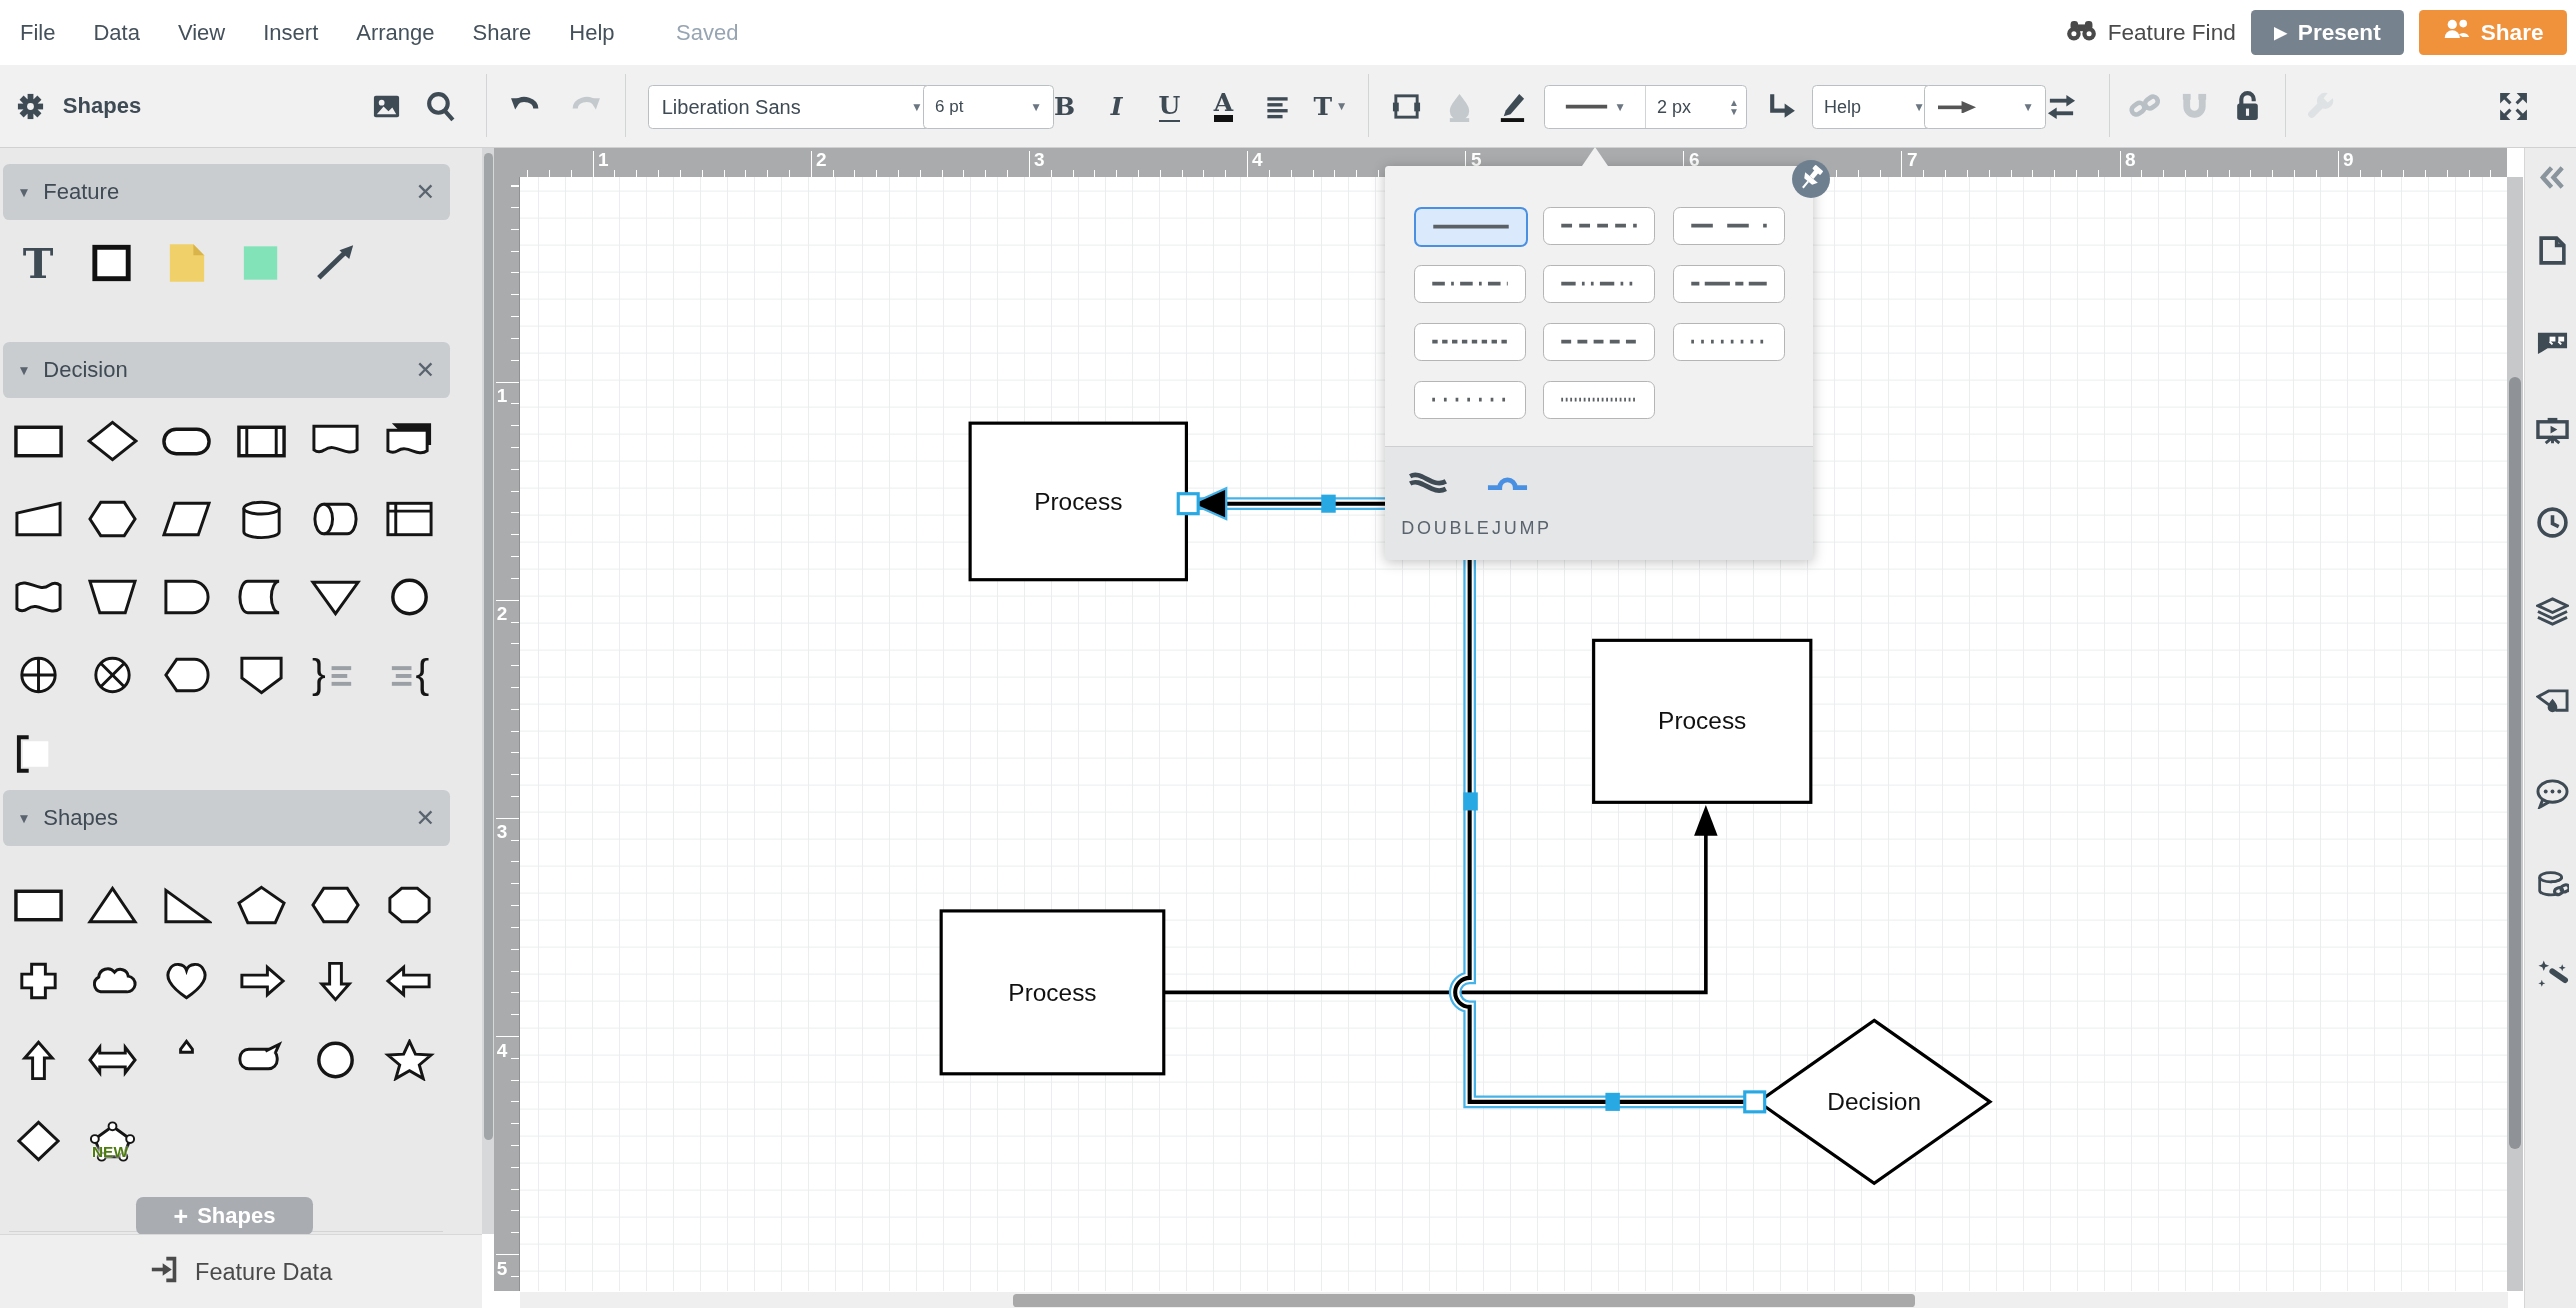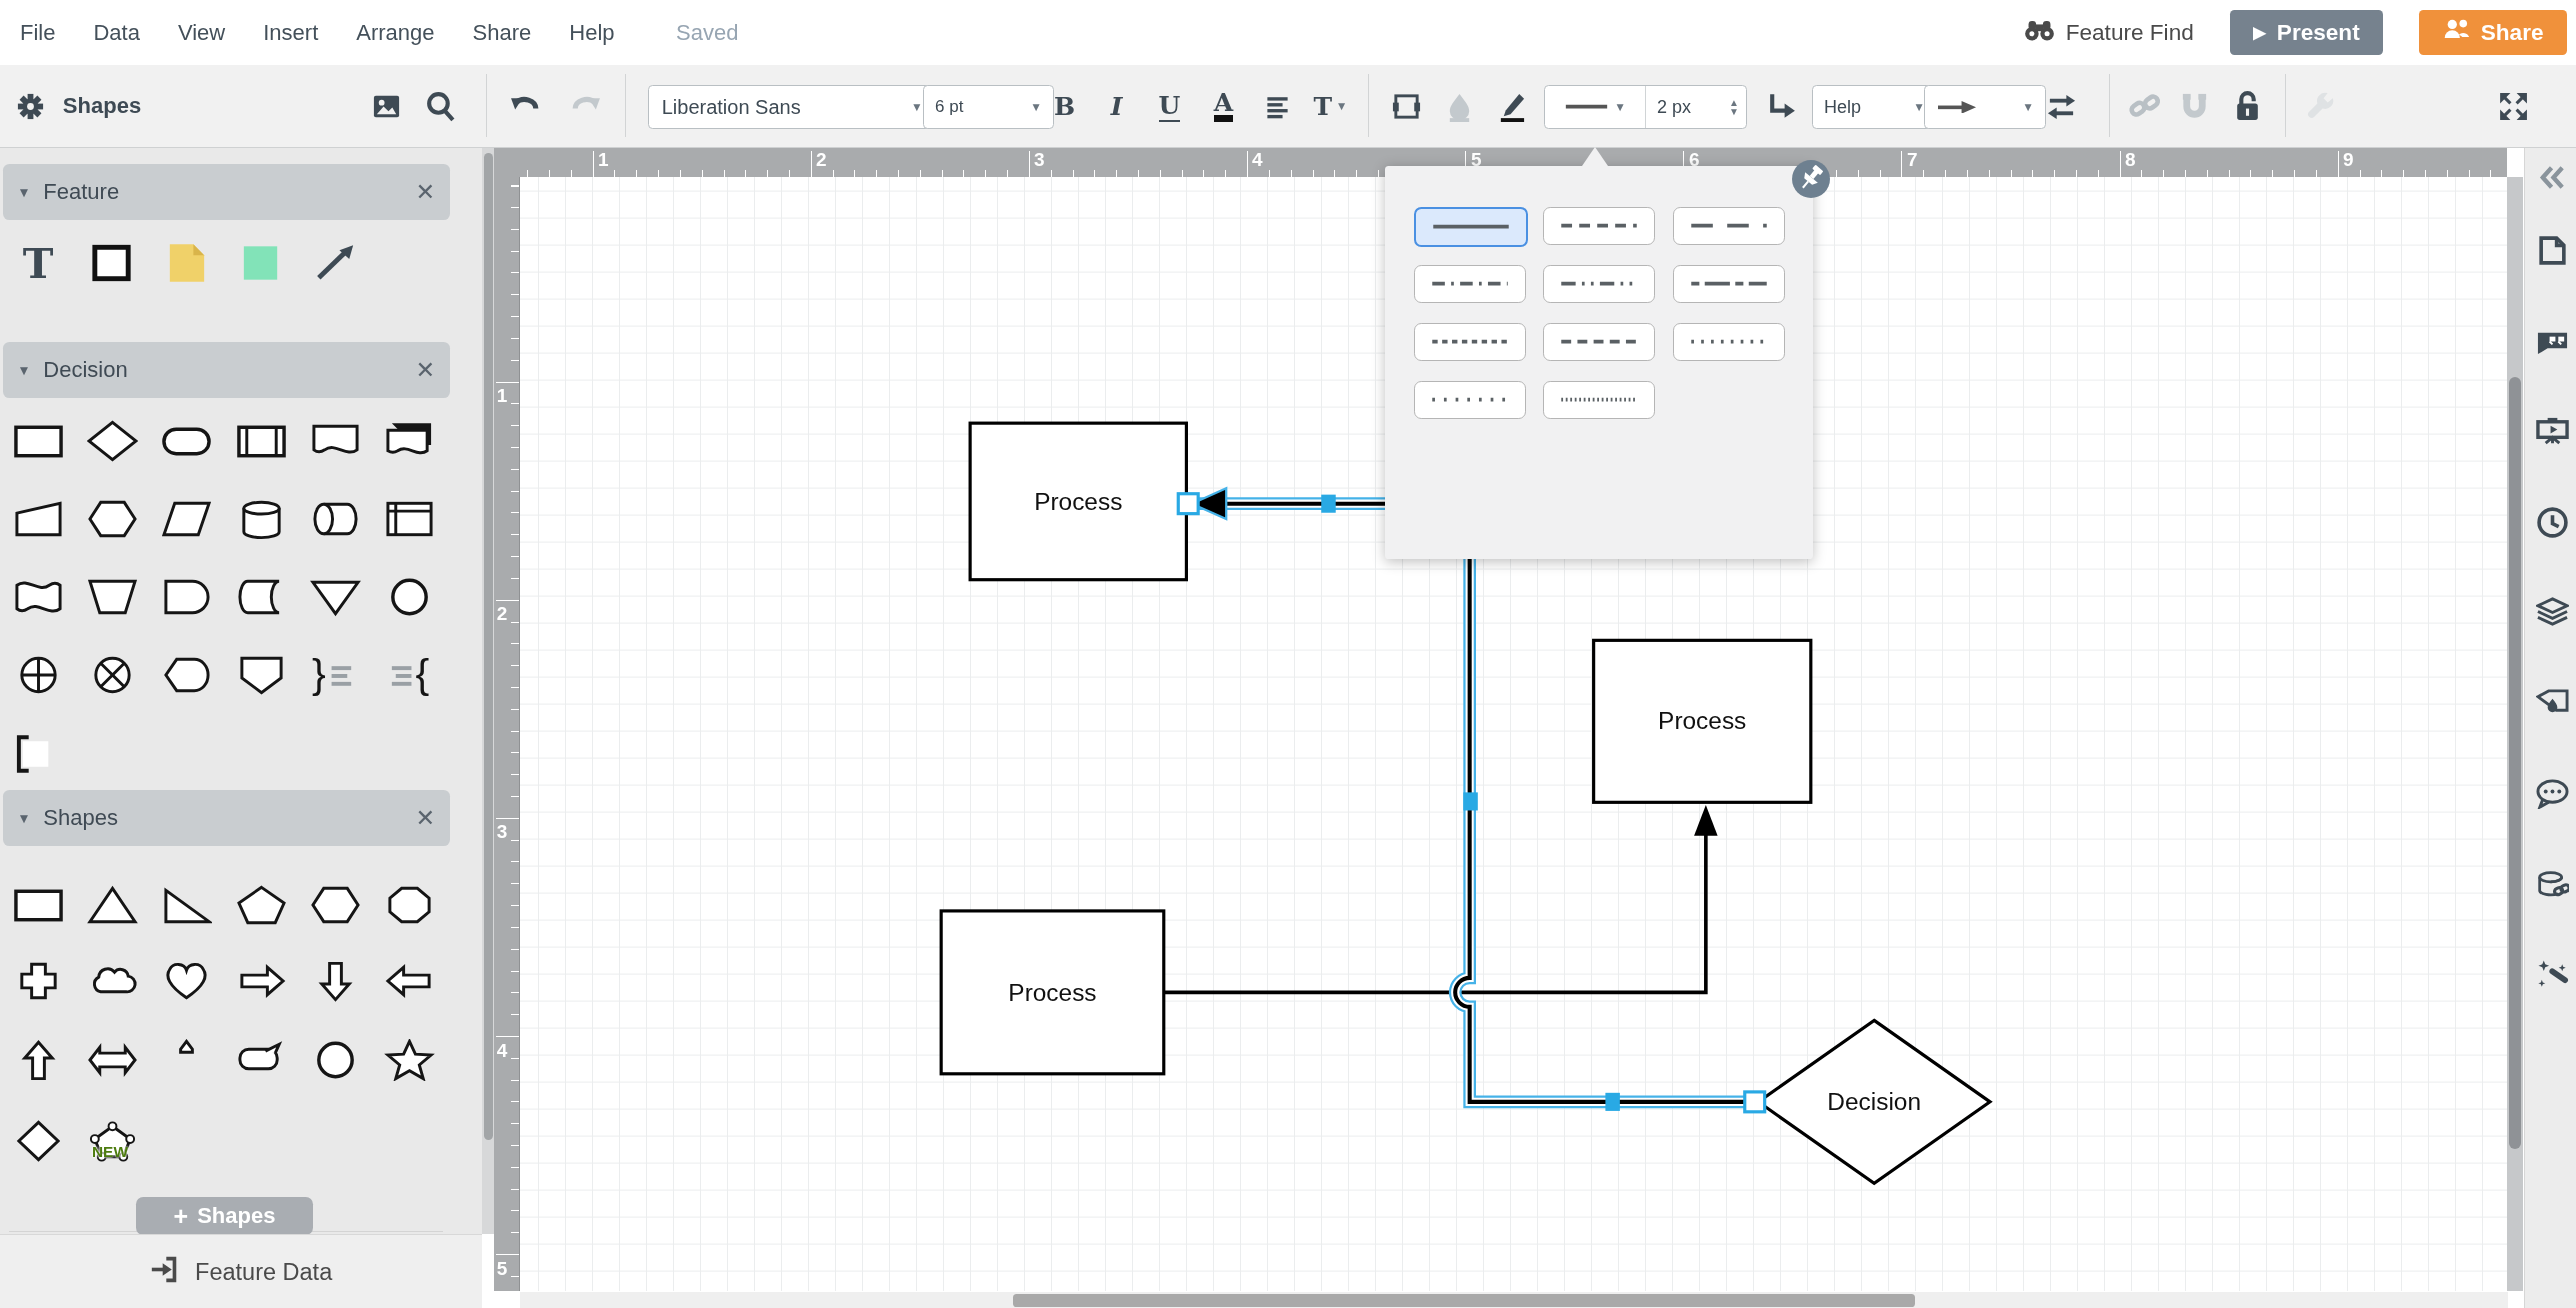--- a/index.html
+++ b/index.html
@@ -4,21 +4,21 @@
 <style>
   html,body{margin:0;padding:0;background:#fff;}
   body{width:2576px;height:1309px;position:relative;overflow:hidden;
        font-family:"Liberation Sans",sans-serif;color:#3e4a54;}
   .abs{position:absolute;}
   
   #menubar{left:0;top:0;width:2576px;height:65px;background:#fff;border-bottom:0.9px solid #e2e2e2;}
   #menu-items{left:20px;top:0;height:65px;display:flex;align-items:center;gap:38px;font-size:22px;color:#44505a;}
   .menu-item{cursor:default;}
   #saved-status{margin-left:23.5px;color:#97a5b2;}
-  #top-right{right:9px;top:0;height:65px;display:flex;align-items:center;gap:36px;}
+  #top-right{right:9px;top:0;height:65px;display:flex;align-items:center;gap:15px;}
   .tr-btn{height:45px;border-radius:4.5px;display:flex;align-items:center;justify-content:center;
           color:#fff;font-size:22.6px;font-weight:bold;gap:11px;padding:0 23.5px;}
   #feature-find{display:flex;align-items:center;gap:11px;font-size:22.6px;color:#4a4a4a;}
   
   #toolbar{left:0;top:65px;width:2576px;height:82px;background:#f1f1f1;border-bottom:0.9px solid #cfd1d2;}
   .tb-ico{position:absolute;top:0;height:82px;display:flex;align-items:center;justify-content:center;}
   .tb-sep{position:absolute;top:9px;width:0.9px;height:63px;background:#d2d4d5;}
   .tb-box{position:absolute;top:20px;height:42px;background:#fff;border:0.9px solid #b9bfc3;border-radius:4.5px;
           display:flex;align-items:center;font-size:20px;color:#3e4a54;}
   .caret{font-size:11.8px;color:#6b7680;margin-left:auto;}
@@ -857,20 +857,33 @@
         <svg width="80" height="7.2" viewBox="0 0 88 8">
           <line x1="2" y1="4" x2="86" y2="4" stroke="#5a6064" stroke-width="4" stroke-dasharray="3 10"></line>
         </svg>
       </div>
       <div class="style-btn" style="left: 158px; top: 215px;">
         <svg width="80" height="7.2" viewBox="0 0 88 8">
           <line x1="2" y1="4" x2="86" y2="4" stroke="#5a6064" stroke-width="4" stroke-dasharray="2 3"></line>
         </svg>
       </div>
     </div>
+  <div id="popup-bottom">
+    <div class="abs" style="left:22px;top:20px;" id="double-ico-slot"><svg viewBox="0 0 40 28" width="42" height="31" fill="none">
+          <g stroke="#3e4a54" stroke-width="4.5">
+            <path d="M3 8 C14 2 24 20 37 13"></path>
+            <path d="M3 15 C14 9 24 27 37 20"></path>
+          </g>
+        </svg></div>
+    <div class="popup-opt-label" style="left:16.3px;top:71px;">DOUBLE</div>
+    <div class="abs" style="left:101px;top:23.5px;" id="jump-ico-slot"><svg viewBox="0 0 44 22" width="43" height="23.5" fill="none">
+          <path d="M2 16 h12 a8 8 0 0 1 16 0 h12" stroke="#4a90e2" stroke-width="5"></path>
+        </svg></div>
+    <div class="popup-opt-label" style="left:107px;top:71px;">JUMP</div>
+  </div>
   <div id="pin-button">
       <span id="pin-slot"><svg viewBox="0 0 32 32" width="33" height="33" fill="none">
           <g fill="#fff" transform="rotate(40 16 16)">
             <rect x="11" y="4" width="10" height="5" rx="1"></rect>
             <rect x="13.6" y="8" width="4.8" height="8"></rect>
             <path d="M8 16 h16 l-3 5 h-10 z"></path>
             <rect x="15" y="21" width="2" height="8"></rect>
           </g>
         </svg></span>
     </div>

